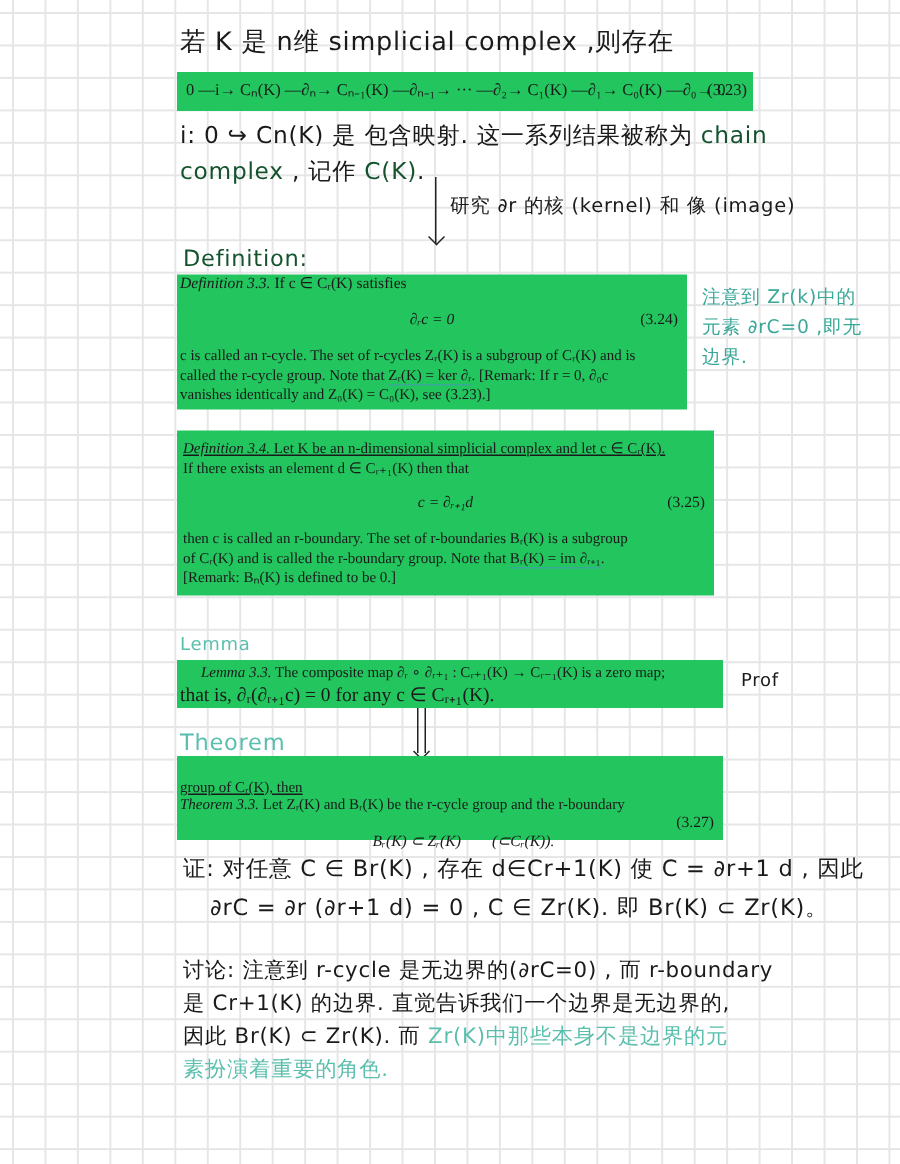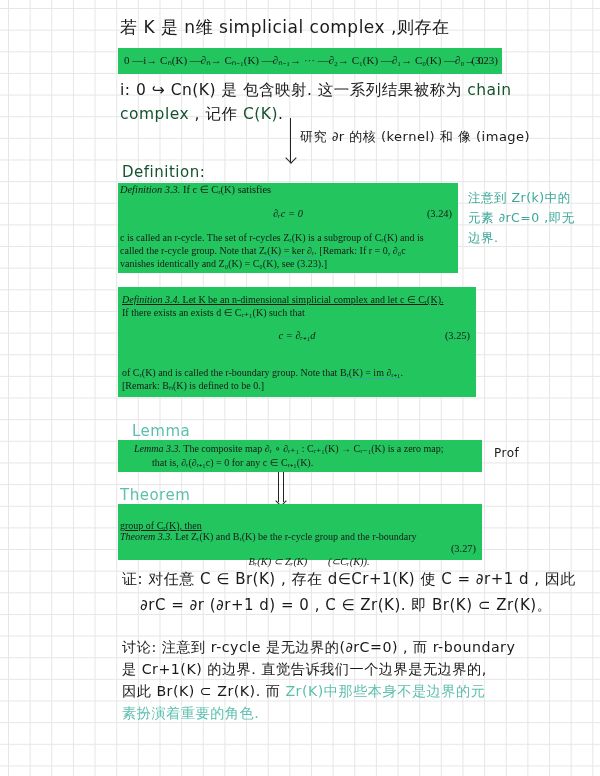--- a/index.html
+++ b/index.html
@@ -70,38 +70,39 @@
 <div class="abs hand teal" style="left:468px; top:188px; font-size:12.5px; line-height:20px;">
   <div>注意到 Zr(k)中的</div>
   <div>元素 ∂rC=0 ,即无</div>
   <div>边界.</div>
 </div>
 
 <div class="paste tex" style="left:118px; top:287px; width:358px; height:110px;">
   <div class="abs" style="left:4px; top:6px; white-space:nowrap; font-size:10px;text-decoration:underline;">
     <i>Definition 3.4.</i><span> Let K be an n-dimensional simplicial complex and let c ∈ Cᵣ(K).</span>
   </div>
-  <div class="abs" style="left:4px; top:19px; white-space:nowrap; font-size:10px;">If there exists an exists d ∈ Cᵣ₊₁(K) such that</div>
+  <div class="abs" style="left:4px; top:19px; white-space:nowrap; font-size:10px;">If there exists an element d ∈ Cᵣ₊₁(K) then that</div>
   <div class="eq" style="top:42px;">
     <i>c = ∂ᵣ₊₁d</i>
   </div>
   <div class="eqno" style="top:42px;">(3.25)</div>
+  <div class="abs" style="left:4px; top:66px; white-space:nowrap; font-size:10px;">then c is called an r-boundary. The set of r-boundaries Bᵣ(K) is a subgroup</div>
   <div class="abs" style="left:4px; top:79px; white-space:nowrap; font-size:10px;">
     <span>of Cᵣ(K) and is called the r-boundary group. Note that </span><span class="ul">Bᵣ(K) = im ∂ᵣ₊₁</span><span>.</span>
   </div>
   <div class="abs" style="left:4px; top:92px; white-space:nowrap; font-size:10px;">[Remark: Bₙ(K) is defined to be 0.]</div>
 </div>
 
-<div class="abs hand teal-light" style="left:132px; top:422px; font-size:15px;text-align:right;">Lemma</div>
+<div class="abs hand teal-light" style="left:120px; top:422px; font-size:12px;text-align:right;">Lemma</div>
 
 <div class="paste tex" style="left:118px; top:440px; width:364px; height:32px;">
   <div class="abs" style="left:16px; top:2px; white-space:nowrap; font-size:10px;">
     <i>Lemma 3.3.</i><span> The composite map ∂ᵣ ∘ ∂ᵣ₊₁ : Cᵣ₊₁(K) → Cᵣ₋₁(K) is a zero map;</span>
   </div>
-  <div class="abs" style="left:2px; top:16px; white-space:nowrap; font-size:10px;margin-left:32px;">that is, ∂ᵣ(∂ᵣ₊₁c) = 0 for any c ∈ Cᵣ₊₁(K).</div>
+  <div class="abs" style="left:2px; top:16px; white-space:nowrap; font-size:13px;">that is, ∂ᵣ(∂ᵣ₊₁c) = 0 for any c ∈ Cᵣ₊₁(K).</div>
 </div>
 
 <div class="abs hand" style="left:494px; top:446px; font-size:12px;">Prof</div>
 
 <div class="arrow-v" style="left:278px; top:472px; height:30px;"></div>
 <div class="arrow-v" style="left:283px; top:472px; height:30px;"></div>
 <div class="arrowhead" style="left:277px; top:497px;"></div>
 
 <div class="abs hand teal-light" style="left:120px; top:486px; font-size:15px;">Theorem</div>
 

